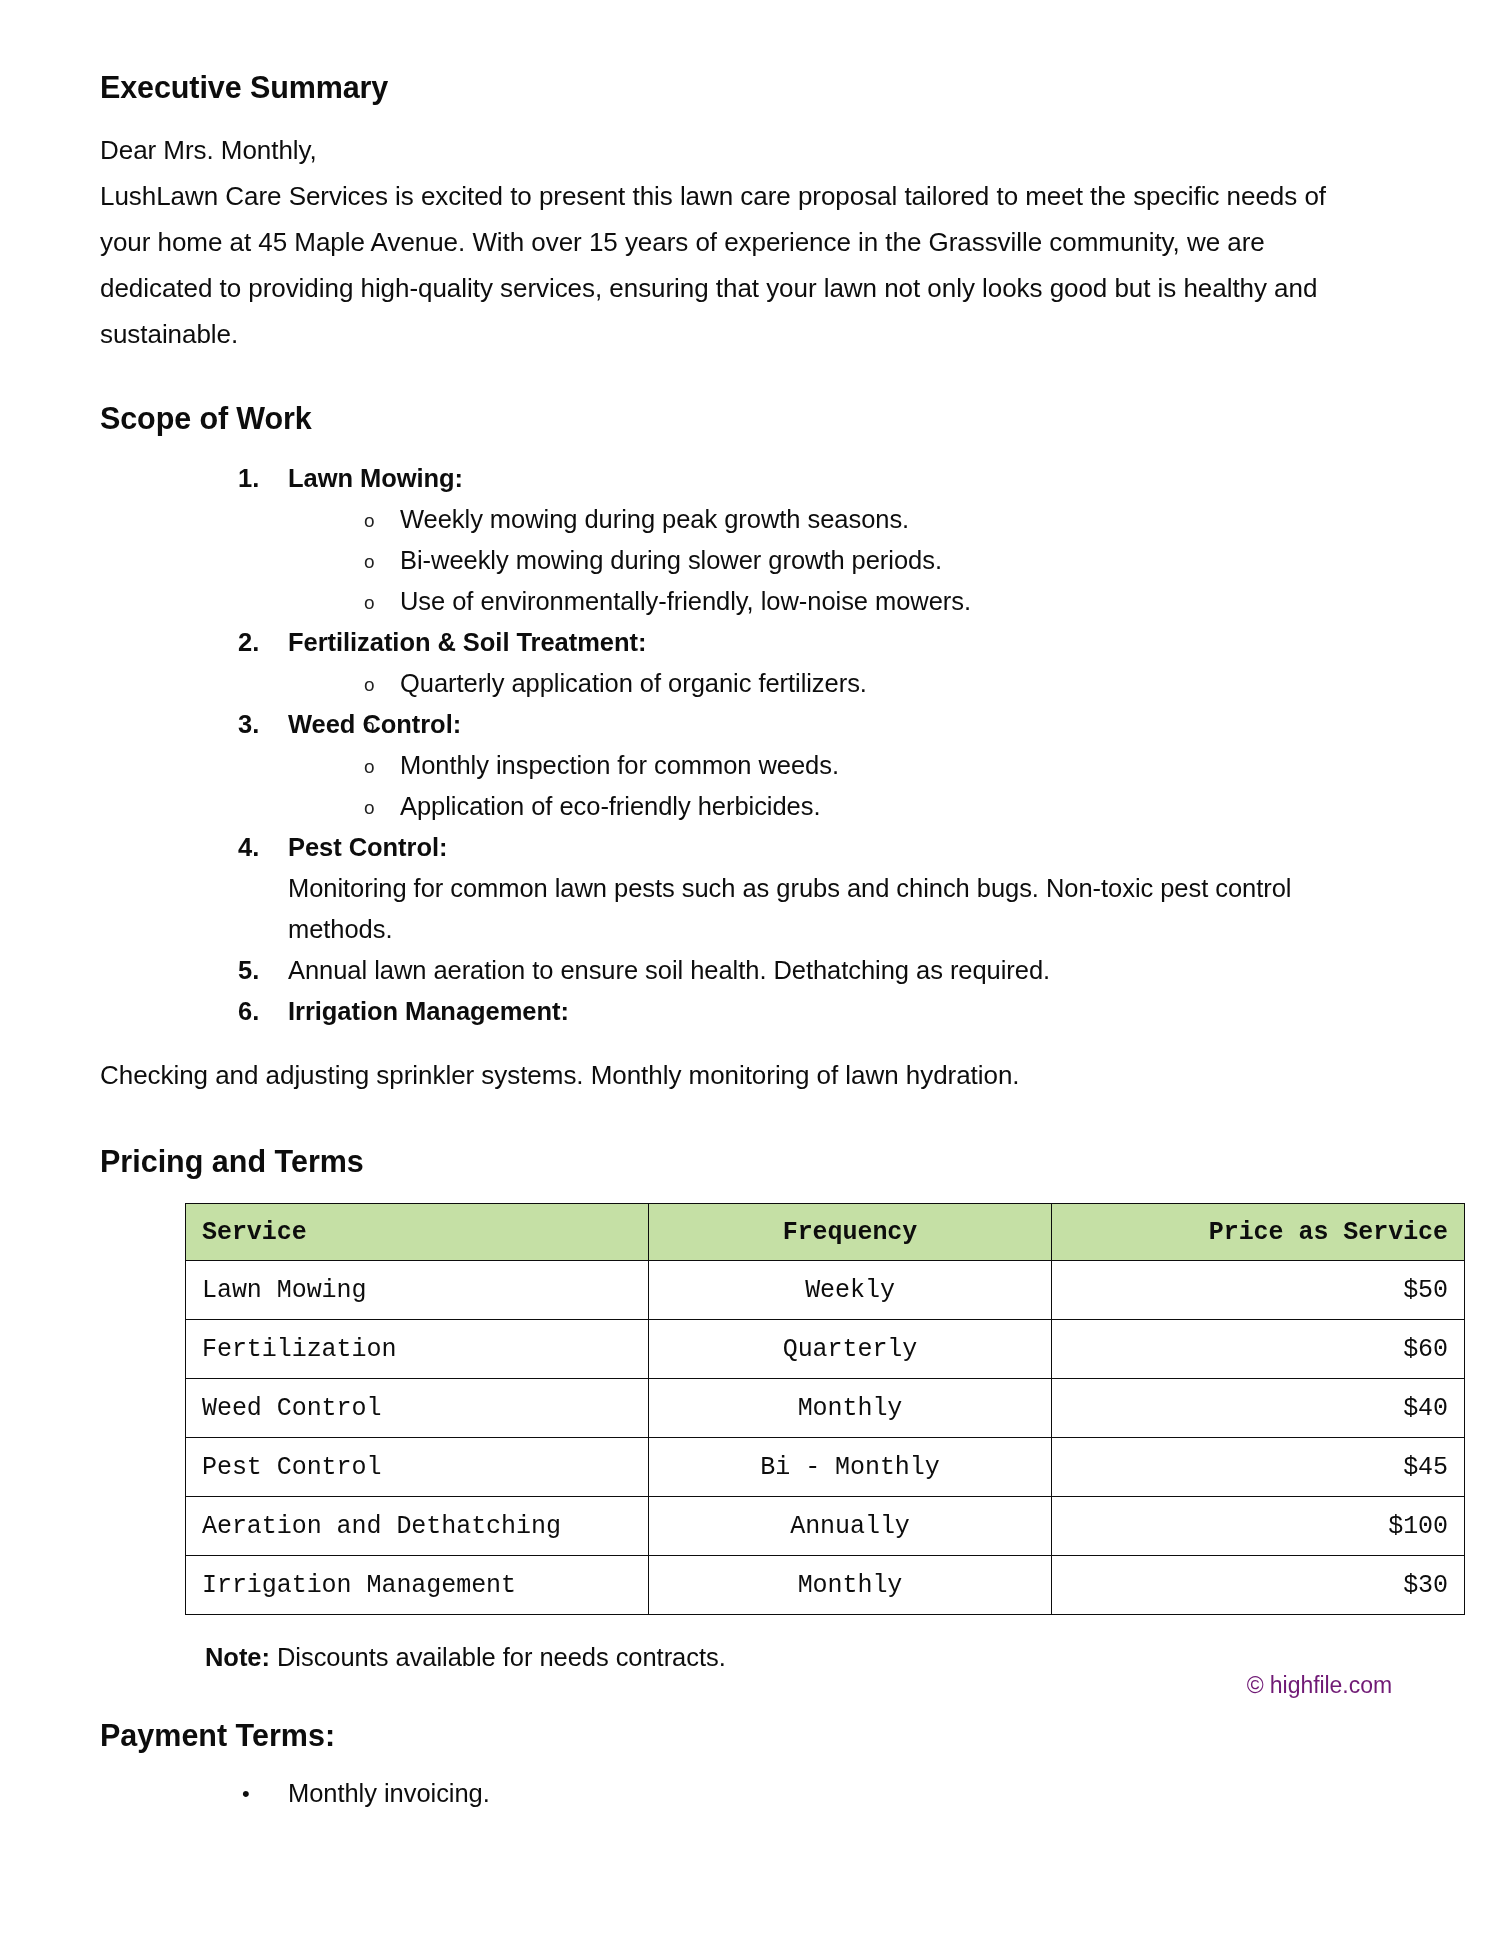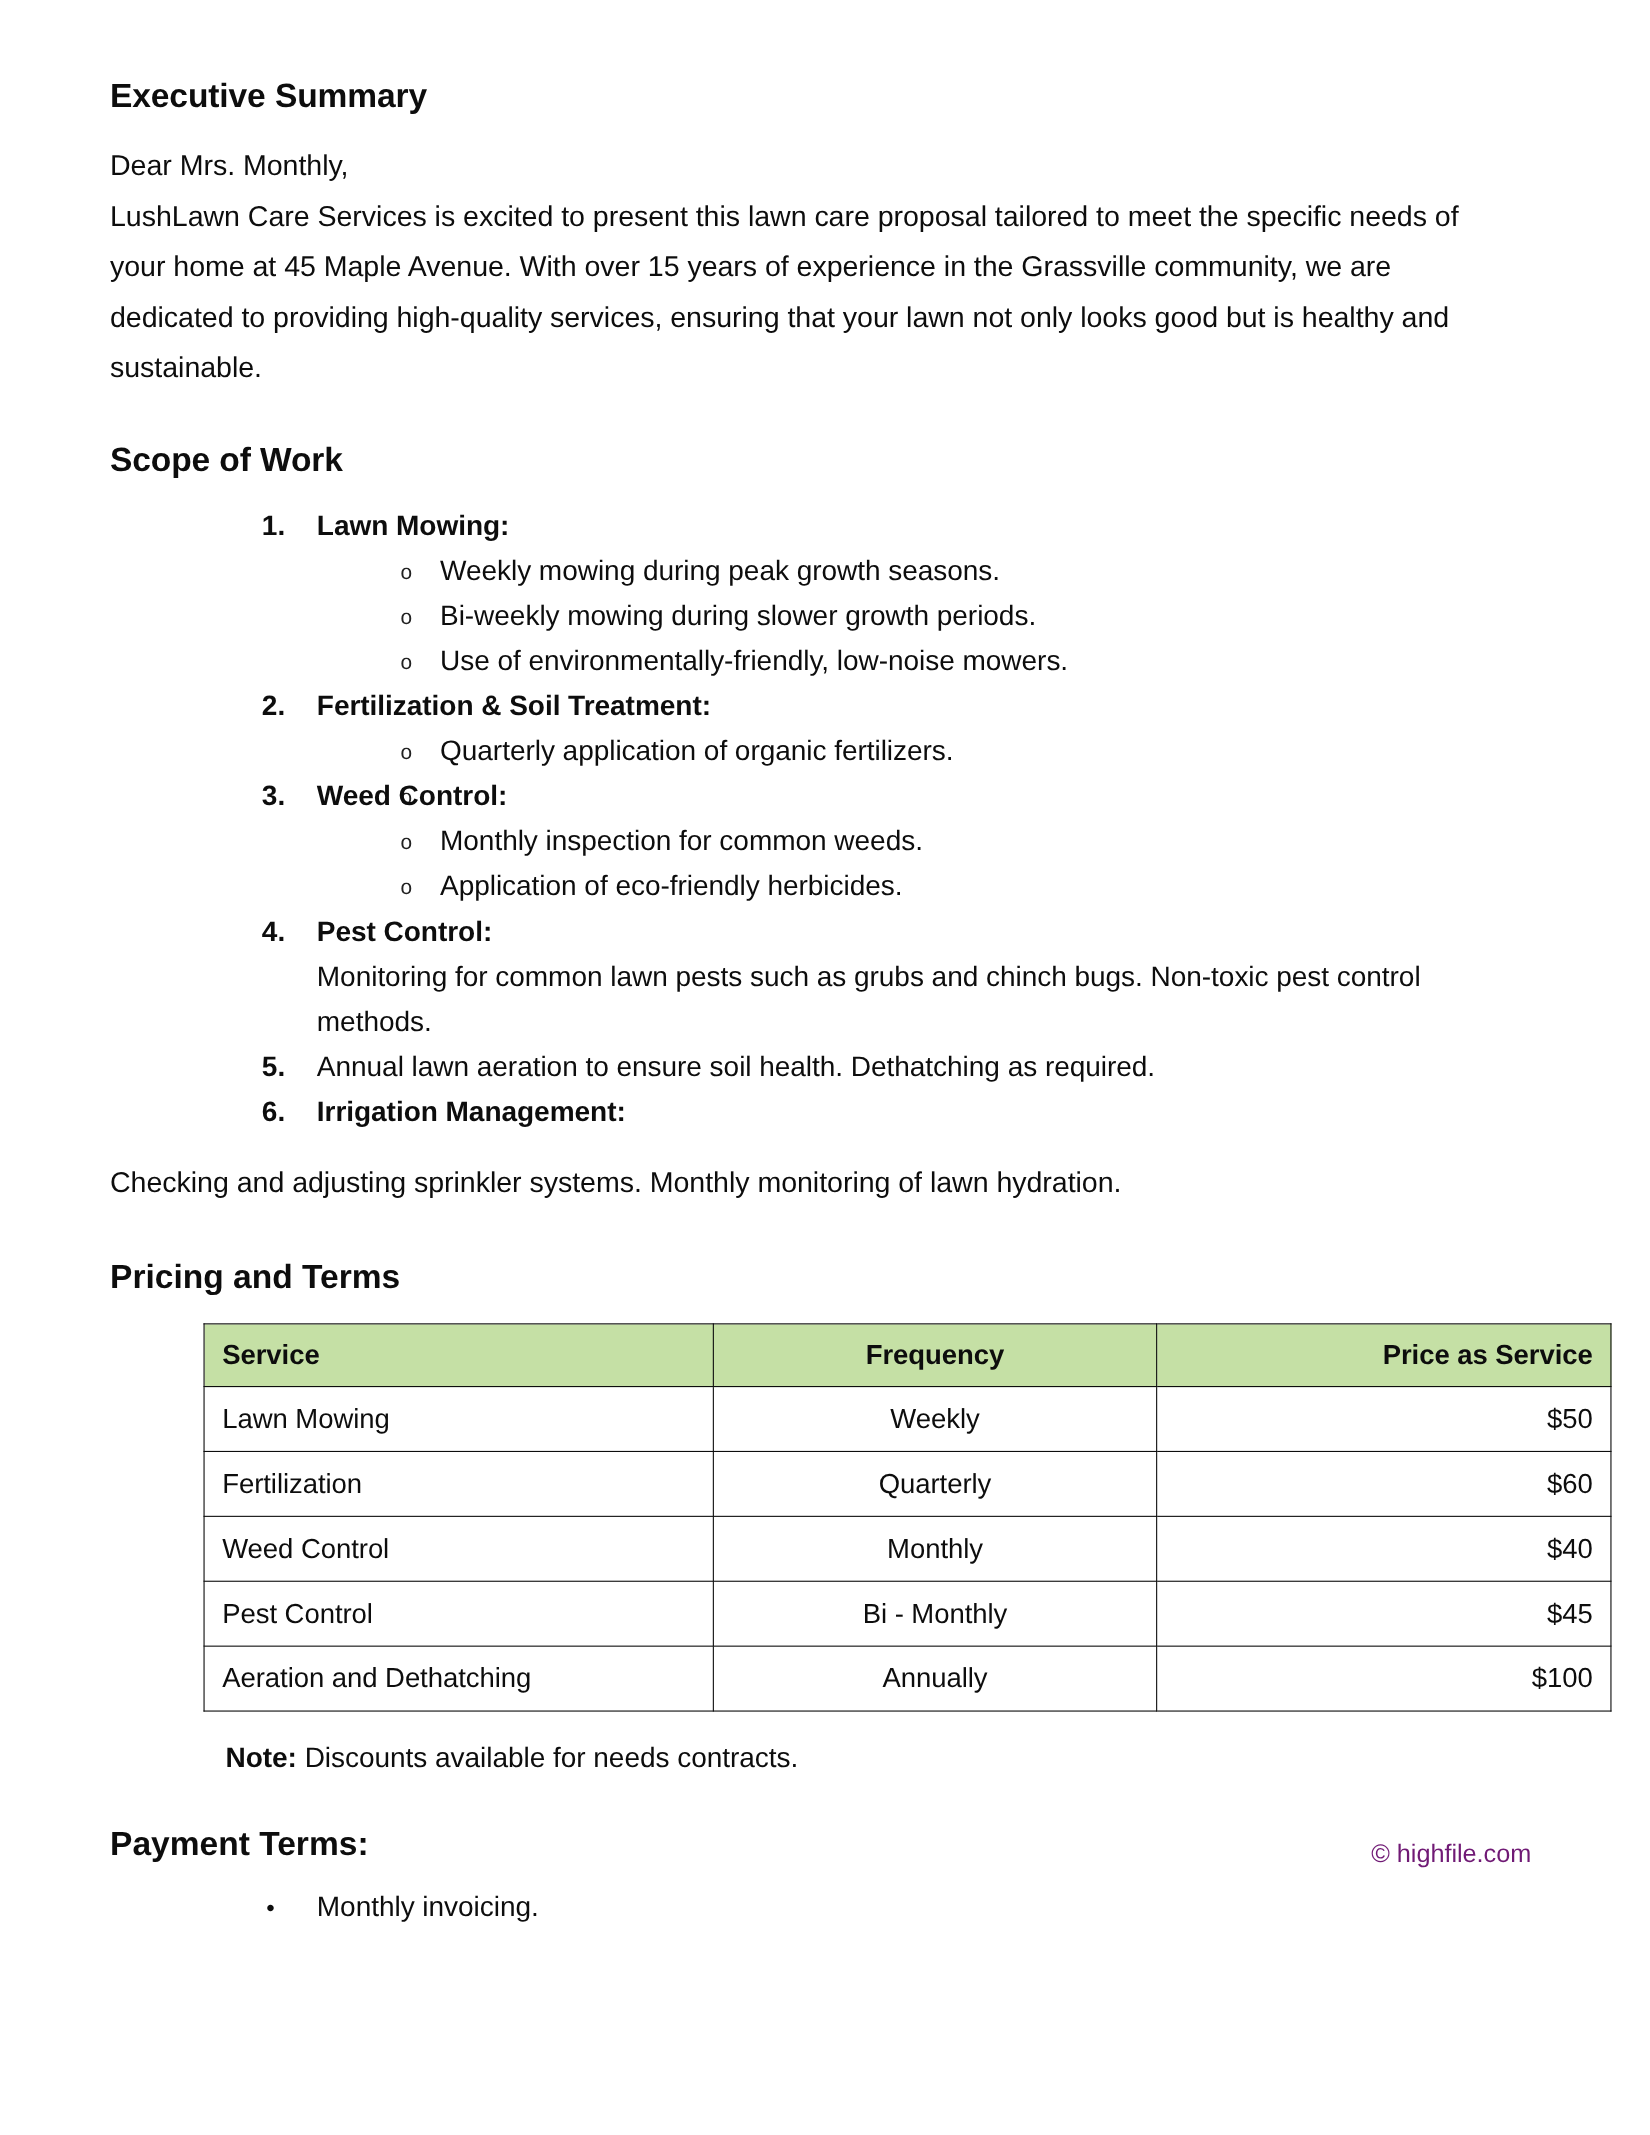--- a/index.html
+++ b/index.html
@@ -102,20 +102,21 @@
 
   
   h1.pricing-heading {
     font-size: 30.5px;
     font-weight: bold;
     margin: 46px 0 24px 0;
   }
   .table-wrap {
     padding-left: 85px;
     padding-right: 0;
+    font-family: Liberation Mono, monospace;
   }
   table.pricing {
     border-collapse: collapse;
     width: 1180px;
     table-layout: fixed;
   }
   table.pricing th,
   table.pricing td {
     border: 1.6px solid #0d0d0d;
     font-size: 25px;
@@ -284,20 +285,25 @@
           <tr>
             <td class="cell-service">Pest Control</td>
             <td class="cell-frequency">Bi - Monthly</td>
             <td class="cell-price">$45</td>
           </tr>
           <tr>
             <td class="cell-service">Aeration and Dethatching</td>
             <td class="cell-frequency">Annually</td>
             <td class="cell-price">$100</td>
           </tr>
+          <tr>
+            <td class="cell-service">Irrigation Management</td>
+            <td class="cell-frequency">Monthly</td>
+            <td class="cell-price">$30</td>
+          </tr>
         </tbody>
       </table>
     </div>
 
     <p class="note"><b>Note:</b><span> Discounts available for needs contracts.</span></p>
   </div>
 
   <div>
     <h1 class="payment-heading">Payment Terms:</h1>
     <ul class="payment">

